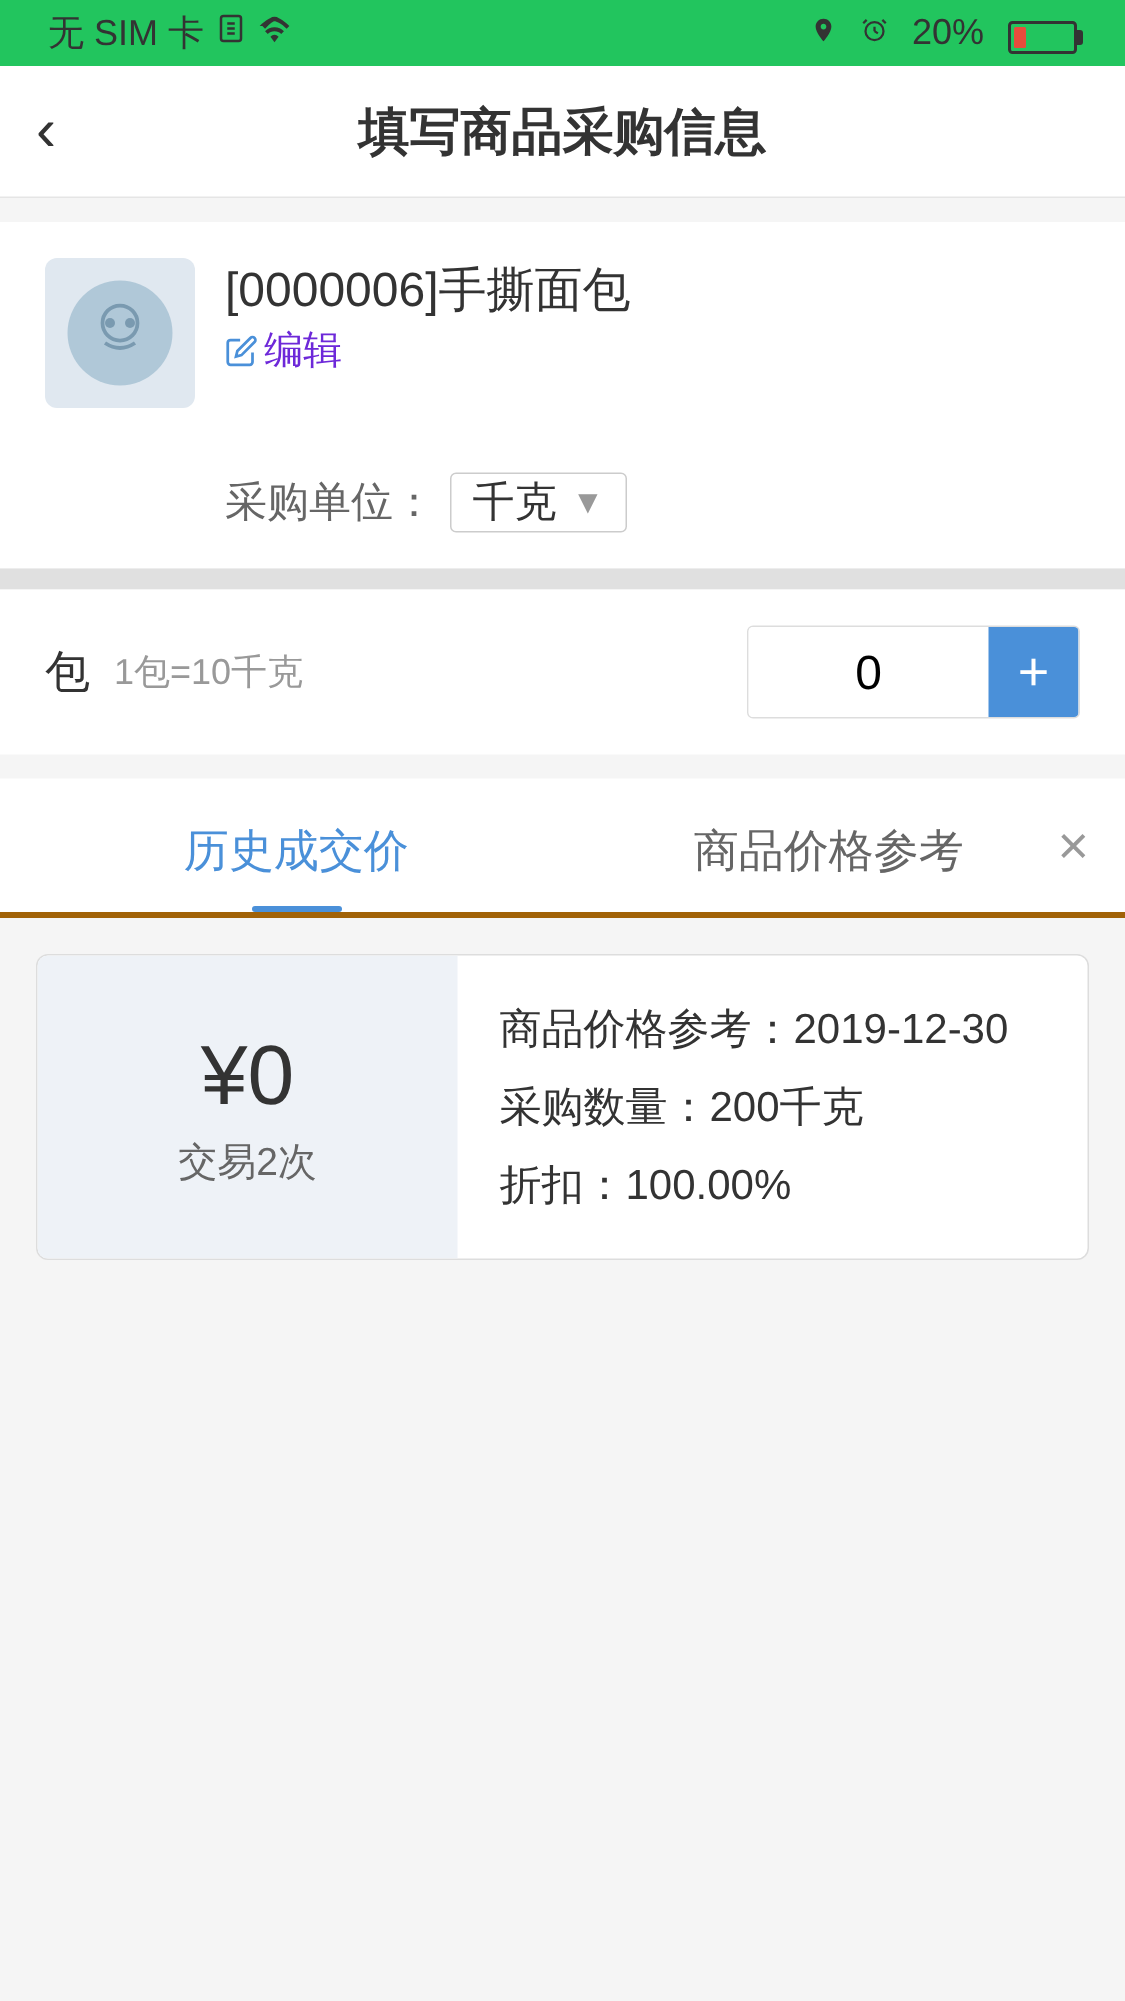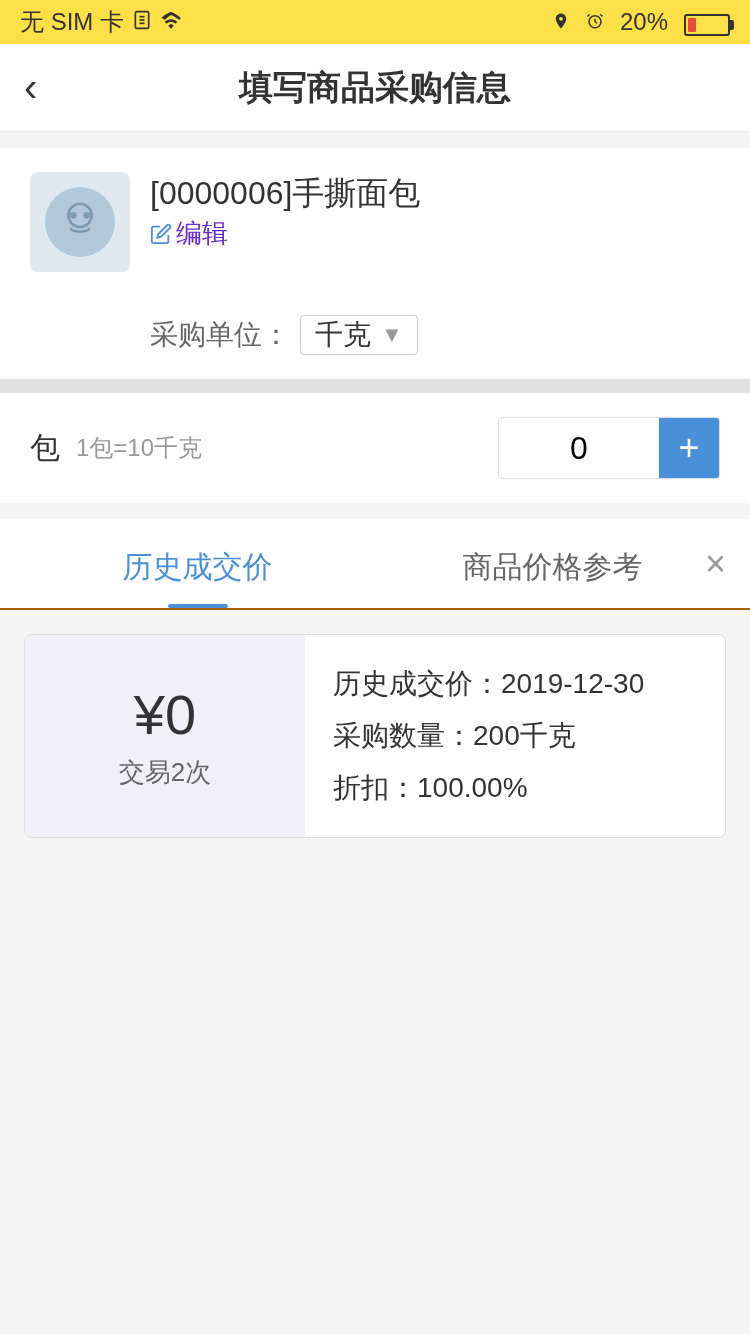--- a/index.html
+++ b/index.html
@@ -10,25 +10,25 @@
       background: #f5f5f5;
       font-family: -apple-system, "PingFang SC", "Helvetica Neue", Arial, sans-serif;
       font-size: 28px;
       color: #333;
     }
 
     
     .status-bar {
       width: 750px;
       height: 44px;
-      background: #fde047;
+      background: #22c55e;
       display: flex;
       align-items: center;
       justify-content: space-between;
-      padding: 0 20px;
+      padding: 0 32px;
       font-size: 26px;
       color: #333;
     }
     .status-left {
       display: flex;
       align-items: center;
       gap: 8px;
       font-size: 24px;
     }
     .status-center {
@@ -249,21 +249,21 @@
       justify-content: center;
       cursor: pointer;
     }
 
     
     .tabs-bar {
       background: #fff;
       margin-top: 16px;
       display: flex;
       align-items: center;
-      border-bottom: 2px solid #a16207;
+      border-bottom: 4px solid #a16207;
       position: relative;
       padding: 0 20px;
     }
     .tab-item {
       flex: 1;
       text-align: center;
       padding: 28px 0 20px;
       font-size: 30px;
       cursor: pointer;
       position: relative;
@@ -454,21 +454,21 @@
 
   <div class="price-card">
     <div class="price-left">
       <div class="price-amount">
         <span>¥</span><span>0</span>
       </div>
       <div class="price-transactions">交易2次</div>
     </div>
     <div class="price-right">
       <div class="price-detail-row">
-        <span>历史成交价：</span><span>2019-12-30</span>
+        <span>商品价格参考：</span><span>2019-12-30</span>
       </div>
       <div class="price-detail-row">
         <span>采购数量：</span><span>200千克</span>
       </div>
       <div class="price-detail-row">
         <span>折扣：</span><span>100.00%</span>
       </div>
     </div>
   </div>
 

